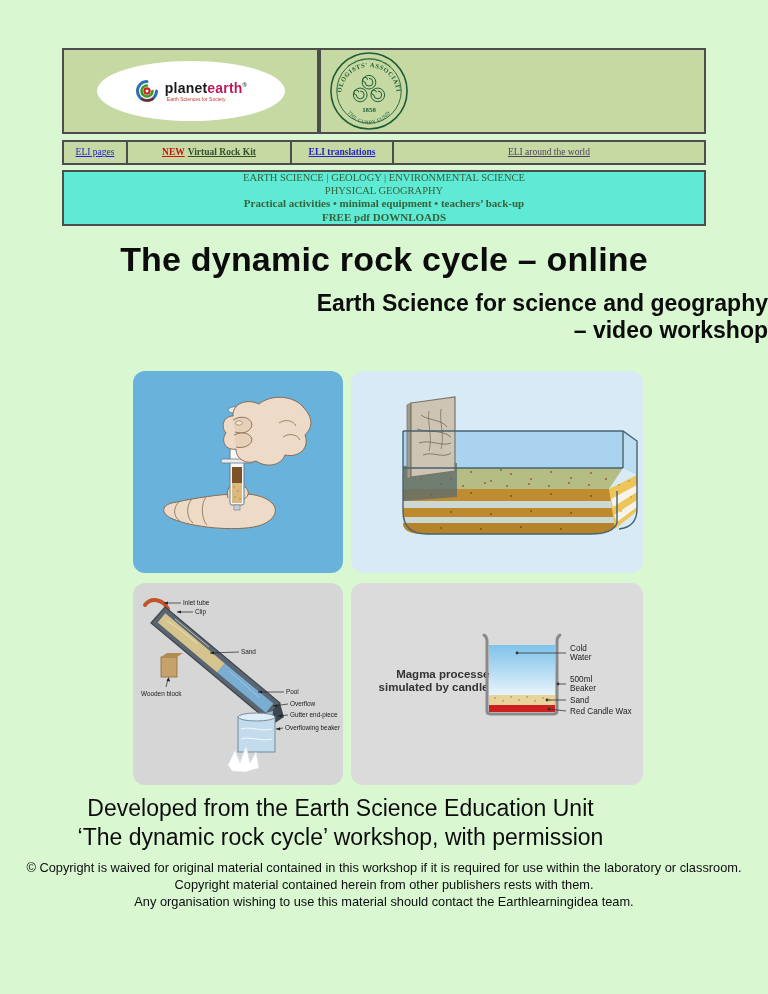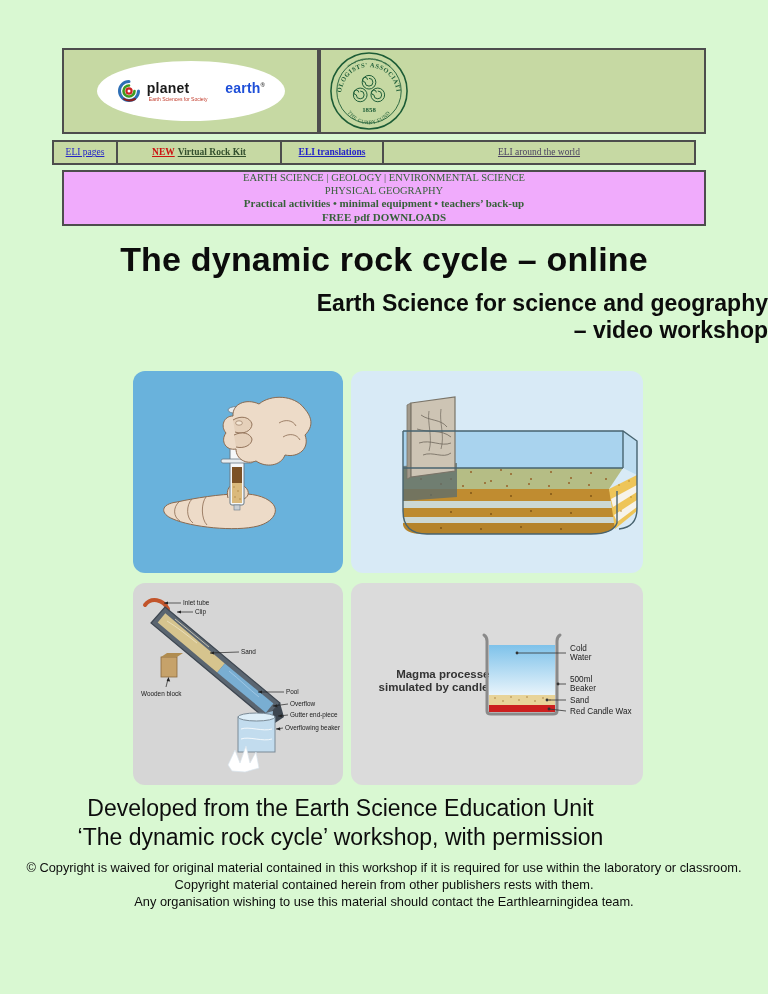--- a/index.html
+++ b/index.html
@@ -17,53 +17,53 @@
     display:flex;box-sizing:border-box;
   }
   .banner-left{width:253px;border-right:2px solid #4d4d4d;display:flex;align-items:center;justify-content:center;}
   .logo-oval{
     width:188px;height:60px;background:#fff;border-radius:50%;
     display:flex;align-items:center;justify-content:center;gap:5px;
   }
   .logo-text-wrap{display:flex;flex-direction:column;line-height:1;}
   .brand-line{font-size:14px;font-weight:bold;letter-spacing:.2px;}
   .brand-black{color:#1a1a1a;}
-  .brand-green{color:#1d4ed8;padding-left:36px;}
+  .brand-green{color:#be185d;}
   .brand-reg{font-size:6px;vertical-align:super;color:#444;}
   .brand-tag{font-size:5px;color:#c23a2a;margin-top:2px;margin-left:2px;}
   .banner-center{flex:1;display:flex;flex-direction:column;align-items:center;justify-content:center;line-height:1.15;}
   .site-url{font-size:13px;font-weight:bold;color:#111;}
   .site-title{
     font-size:25px;font-weight:800;color:#3f8d1c;
     letter-spacing:.5px;margin:1px 0 2px 0;
     text-shadow:0 0 1px #2f6b12;
   }
   .site-sub{font-size:11px;color:#333;}
   .banner-right{width:96px;border-left:2px solid #4d4d4d;display:flex;align-items:center;justify-content:center;}
   .navbar{
-    position:absolute;left:52px;top:140px;width:644px;height:25px;
+    position:absolute;left:62px;top:140px;width:644px;height:25px;
     background:#c6d9a3;border:2px solid #4d4d4d;box-sizing:border-box;
     display:flex;align-items:stretch;
     font-family:"Liberation Serif", serif;font-size:9.5px;
   }
   .nav-cell{
     border-right:2px solid #4d4d4d;display:flex;flex-direction:column;
     align-items:center;justify-content:center;text-align:center;line-height:1.1;
   }
   .nav-cell:last-child{border-right:none;flex:1;}
   .nav-cell a{text-decoration:underline;cursor:pointer;}
   .c1{width:62px;} .c2{width:152px;} .c3{width:162px;} .c4{width:100px;}
   .link-blue{color:#2323c8;}
   .link-blue-bold{color:#2323c8;font-weight:bold;}
   .badge-new{color:#cc1111;font-weight:bold;text-decoration:underline;margin-right:3px;}
   .link-dark-green{color:#33502e;font-weight:bold;}
   .link-visited{color:#4b4360;}
   .infobox{
     position:absolute;left:62px;top:170px;width:644px;height:56px;
-    background:#f0abfc;border:2px solid #4d4d4d;box-sizing:border-box;
+    background:#5eead4;border:2px solid #4d4d4d;box-sizing:border-box;
     display:flex;flex-direction:column;align-items:center;justify-content:center;
     font-family:"Liberation Serif", serif;color:#37613a;text-align:center;line-height:1.25;
   }
   .info-plain{font-size:10.5px;}
   .info-bold{font-size:11px;font-weight:bold;}
   .info-gap{height:7px;}
   .page-title{
     position:absolute;left:0;top:240px;width:768px;text-align:center;
     font-size:34px;font-weight:bold;color:#0c0c0c;letter-spacing:.2px;
   }

